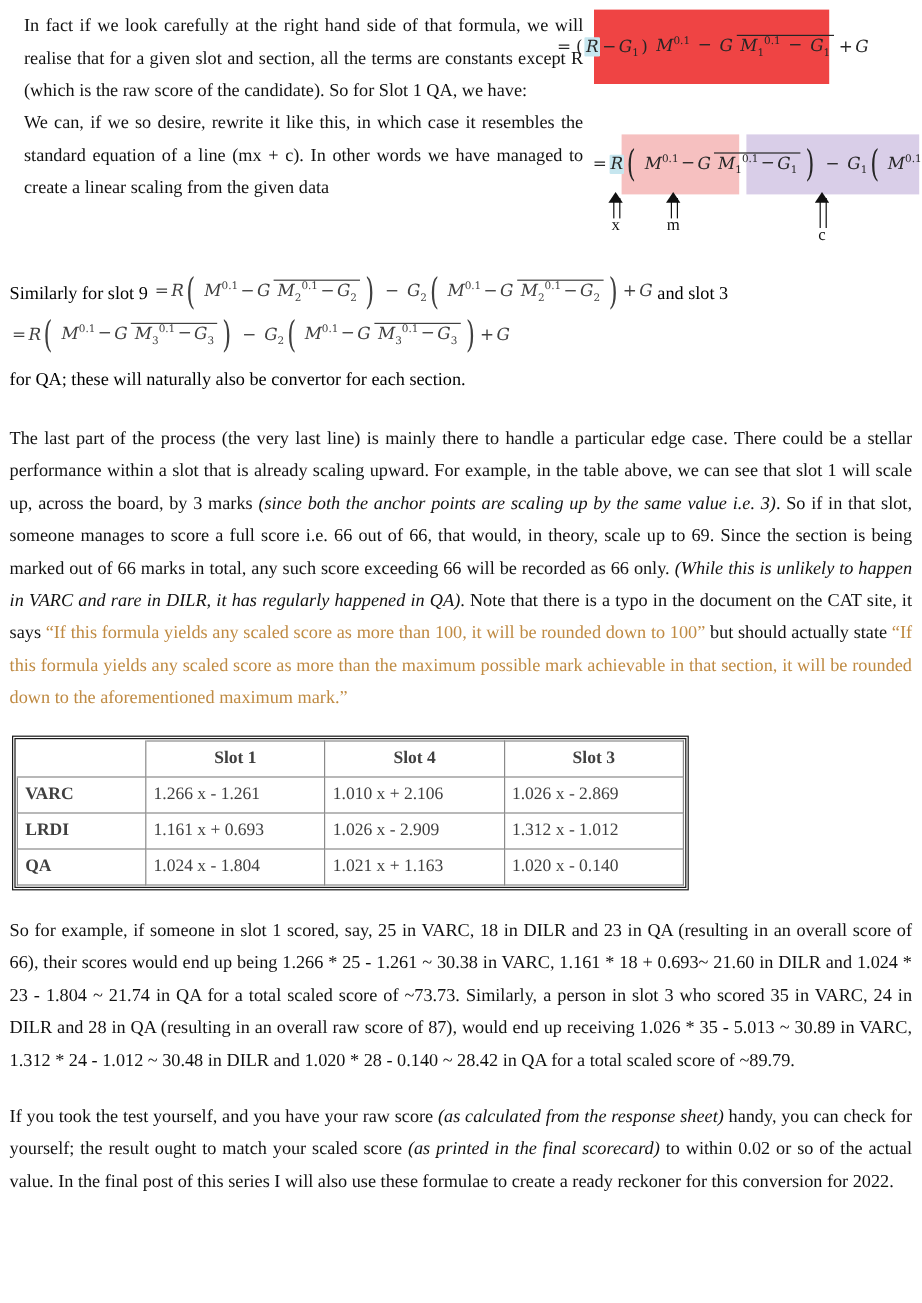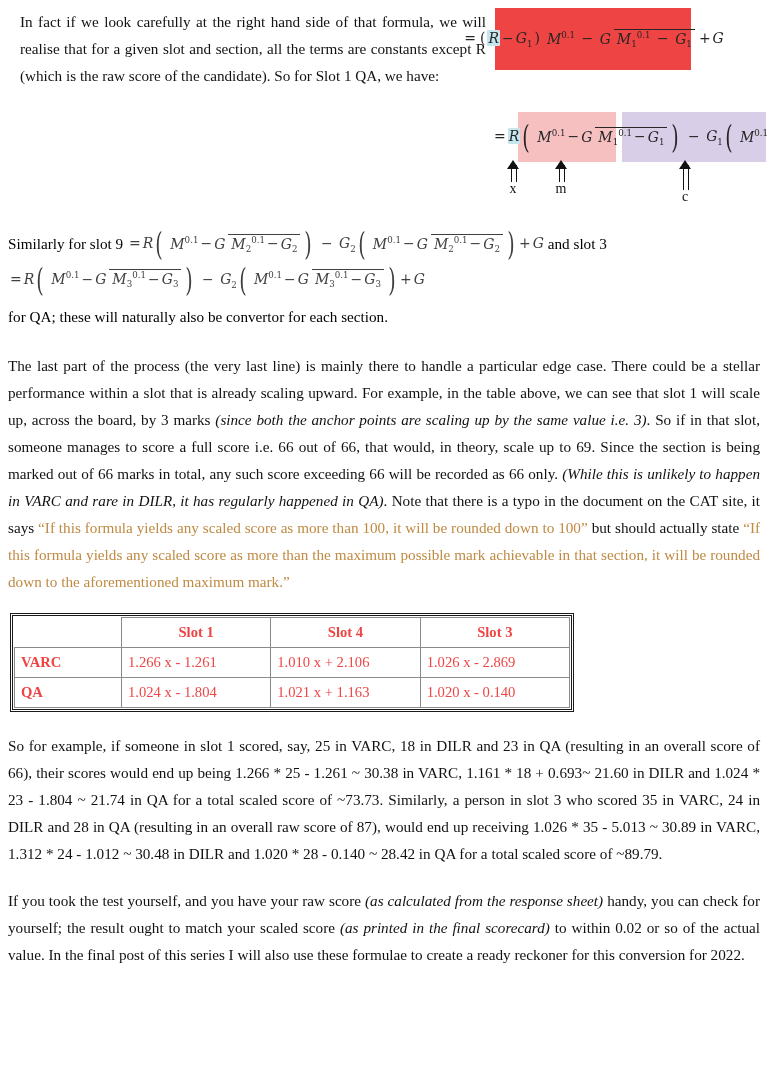--- a/index.html
+++ b/index.html
@@ -208,21 +208,21 @@
   }
   table.conv {
     border-collapse: collapse;
     width: 100%;
     font-size: 14.6px;
   }
   table.conv th, table.conv td {
     border: 1px solid #8a8a8a;
     padding: 3px 6px;
     height: 23px;
-    color: #ef4444;
+    color: #404040;
   }
   table.conv th.hcorner { border-top: none; border-left: none; }
   table.conv th.slot {
     text-align: center;
     font-weight: bold;
   }
   table.conv td.sect {
     font-weight: bold;
     width: 100px;
   }
@@ -233,20 +233,21 @@
 </style>
 </head>
 <body>
 
 <div class="page">
 
   <div class="top-block">
 
     <div class="top-left">
       <p class="para para-a">In fact if we look carefully at the right hand side of that formula, we will realise that for a given slot and section, all the terms are constants except R (which is the raw score of the candidate). So for Slot 1 QA, we have:</p>
+      <p class="para para-b">We can, if we so desire, rewrite it like this, in which case it resembles the standard equation of a line (mx + c). In other words we have managed to create a linear scaling from the given data</p>
     </div>
 
     <div class="fbox1">
       <span class="math">
         <span class="op">=</span><span class="op">(</span><span class="hl-r">R</span><span class="op">−</span>G<sub class="e">1</sub><span class="op">)</span><span class="frac">
             <span class="n">M<sup class="e">0.1</sup> <span class="op">−</span> G</span>
             <span class="d">M<sub class="e">1</sub><sup class="e">0.1</sup> <span class="op">−</span> G<sub class="e">1</sub></span>
           </span><span class="op">+</span>G
       </span>
     </div>
@@ -338,20 +339,26 @@
         </tr>
       </thead>
       <tbody>
         <tr>
           <td class="sect">VARC</td>
           <td class="val">1.266 x - 1.261</td>
           <td class="val">1.010 x + 2.106</td>
           <td class="val">1.026 x - 2.869</td>
         </tr>
         <tr>
+          <td class="sect">LRDI</td>
+          <td class="val">1.161 x + 0.693</td>
+          <td class="val">1.026 x - 2.909</td>
+          <td class="val">1.312 x - 1.012</td>
+        </tr>
+        <tr>
           <td class="sect">QA</td>
           <td class="val">1.024 x - 1.804</td>
           <td class="val">1.021 x + 1.163</td>
           <td class="val">1.020 x - 0.140</td>
         </tr>
       </tbody>
     </table>
   </div>
 
   <div class="body-block">

